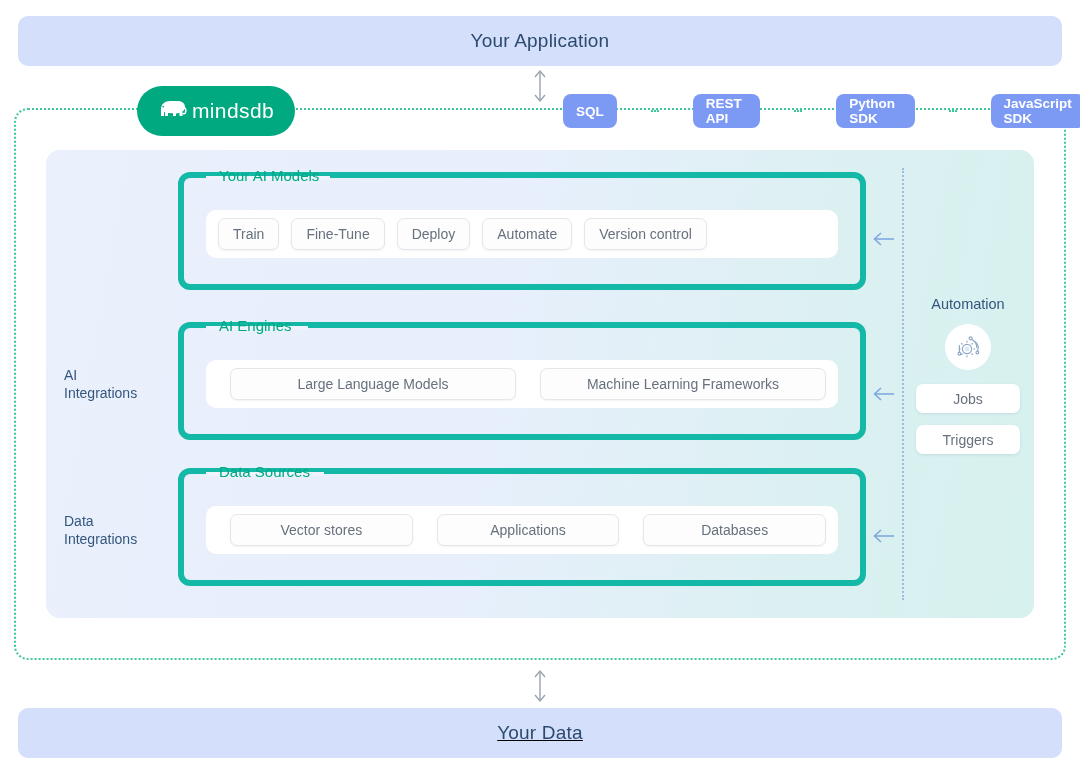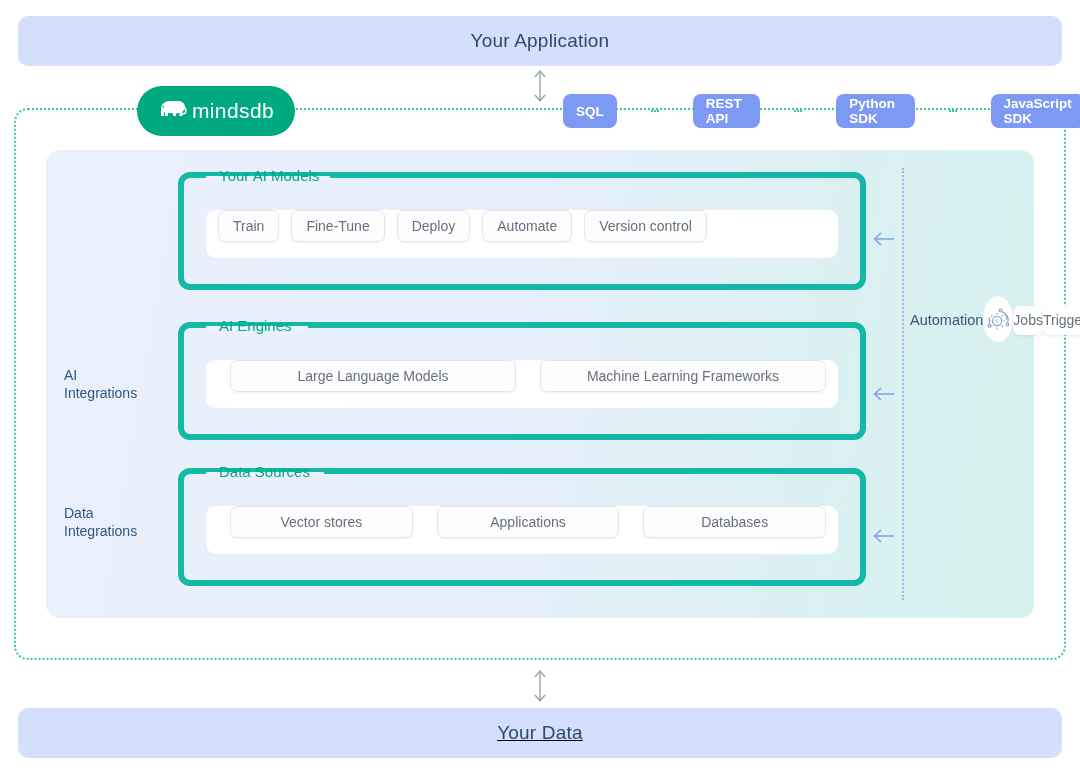--- a/index.html
+++ b/index.html
@@ -134,21 +134,21 @@
   .row-label {
     position: absolute;
     left: 18px;
     width: 120px;
     font-size: 14px;
     line-height: 18px;
     color: #34567d;
   }
   #row-model .row-label { top: 44px; }
   #row-ai    .row-label { top: 44px; }
-  #row-data  .row-label { top: 36px; }
+  #row-data  .row-label { top: 44px; }
 
   
   .group {
     position: absolute;
     left: 132px;
     top: 0;
     width: 688px;
     height: 118px;
     border: 6px solid #14b8a6;
     border-radius: 12px;
@@ -173,21 +173,21 @@
   
   .pill-strip {
     position: absolute;
     left: 22px;
     top: 32px;
     right: 22px;
     height: 48px;
     background: #ffffff;
     border-radius: 10px;
     display: flex;
-    align-items: flex-start;
+    align-items: center;
     gap: 12px;
     padding: 0 12px;
   }
   .pill {
     height: 32px;
     border: 1px solid #e3e7ec;
     border-radius: 7px;
     background: #fdfdfe;
     box-shadow: 0 1px 2px rgba(60,80,120,.07);
     display: flex;
@@ -211,21 +211,21 @@
   #arrow-ai    { top: 385px; }
   #arrow-data  { top: 527px; }
 
   
   #automation-col {
     position: absolute;
     left: 910px;
     top: 296px;
     width: 116px;
     display: flex;
-    flex-direction: row;
+    flex-direction: column;
     align-items: center;
     gap: 0;
   }
   #automation-title {
     font-size: 14.5px;
     color: #34567d;
     margin-bottom: 12px;
   }
   #automation-icon-wrap {
     width: 46px;

